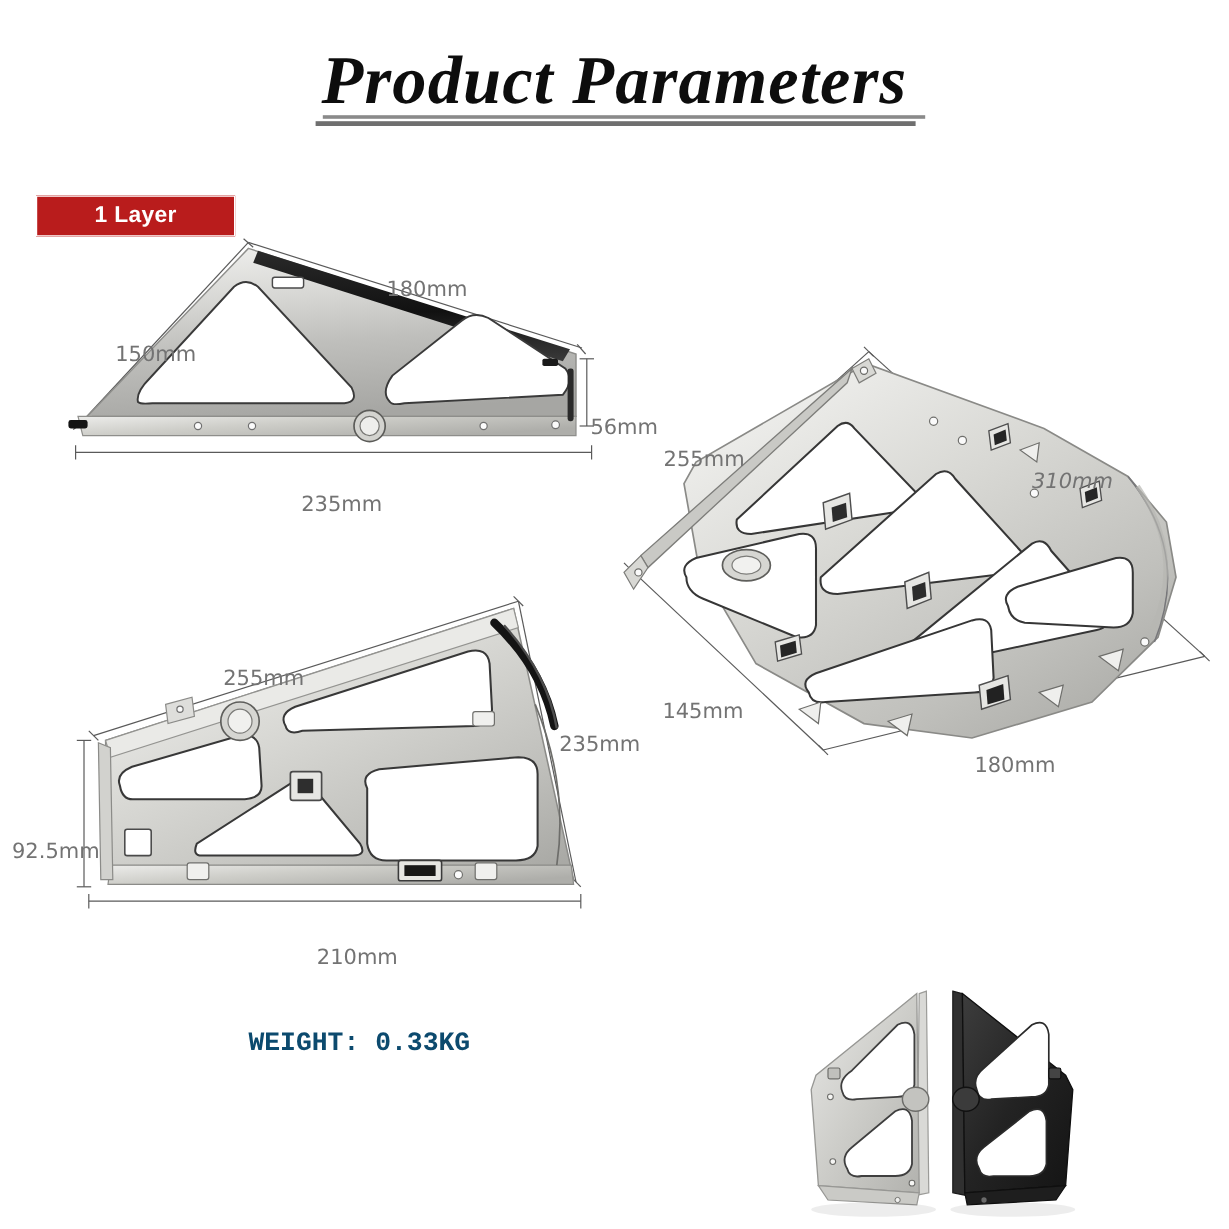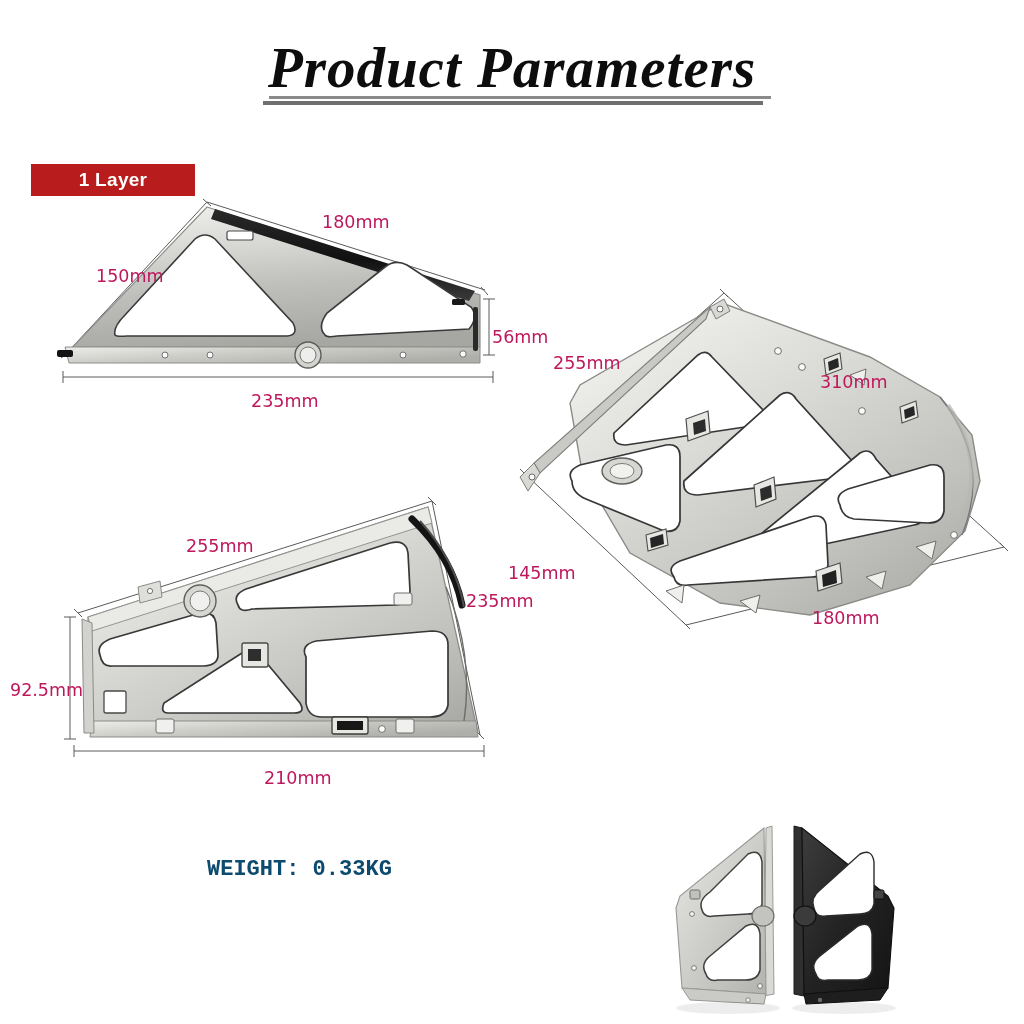--- a/index.html
+++ b/index.html
@@ -46,24 +46,25 @@
     display:flex;align-items:center;justify-content:center;
     box-shadow:0 0 0 1px #ffffff inset;
   }
   #tag1{left:30px;top:163px;width:166px;height:34px;}
   #tag2{left:30px;top:484px;width:166px;height:34px;}
   #tag3{left:797px;top:249px;width:174px;height:34px;}
 
   
   .dim{
     position:absolute;
-    color:#be185d;
+    color:#737373;
     font-size:17.5px;
     font-family:"DejaVu Sans", sans-serif;
     white-space:nowrap;
+    margin-top:20px;
   }
 
   
   .spec{
     position:absolute;
     color:#0c4a6e;
     font-size:22px;
     font-weight:600;
     font-family:Liberation Mono, monospace;
     white-space:nowrap;
@@ -291,22 +292,22 @@
     <path d="M406 262 L426 256 L422 274 Z" fill="#efefed" stroke="#6e6e6b" stroke-width="1"></path>
     <path d="M340 90 L356 84 L354 100 Z" fill="#efefed" stroke="#6e6e6b" stroke-width="1"></path>
 
     <circle cx="268" cy="66" r="3.4" fill="#fafafa" stroke="#6f6f6c" stroke-width="1"></circle>
     <circle cx="292" cy="82" r="3.4" fill="#fafafa" stroke="#6f6f6c" stroke-width="1"></circle>
     <circle cx="352" cy="126" r="3.4" fill="#fafafa" stroke="#6f6f6c" stroke-width="1"></circle>
     <circle cx="444" cy="250" r="3.4" fill="#fafafa" stroke="#6f6f6c" stroke-width="1"></circle>
   </svg>
 
   <div class="dim" style="left:553px;top:353px;">255mm</div>
-  <div class="dim" style="left:820px;top:372px;">310mm</div>
-  <div class="dim" style="left:508px;top:563px;text-align:center;">145mm</div>
+  <div class="dim" style="left:860px;top:372px;font-style:italic;">310mm</div>
+  <div class="dim" style="left:552px;top:563px;text-align:center;">145mm</div>
   <div class="dim" style="left:812px;top:608px;">180mm</div>
 
   <div class="spec" id="spec-weight">WEIGHT:  0.33KG</div>
 
   <svg class="svg-abs" style="left:668px;top:818px;" width="250" height="200" viewBox="0 0 250 200">
 
     <g>
       <path d="M98 10 L104 8 L106 176 L96 178 Z" fill="#d9d9d6" stroke="#9b9b98" stroke-width="1"></path>
       <path d="M96 10 L12 78 L8 90 L14 170 L98 176 Z" fill="url(#greyPart)" stroke="#979794" stroke-width="1.1"></path>
       <path d="M34 92 Q30 82 42 74 L80 36 Q92 30 94 44 L94 86 Q92 96 80 96 L46 98 Q36 100 34 92 Z" fill="#ffffff" stroke="#3f3f3f" stroke-width="1.5"></path>

